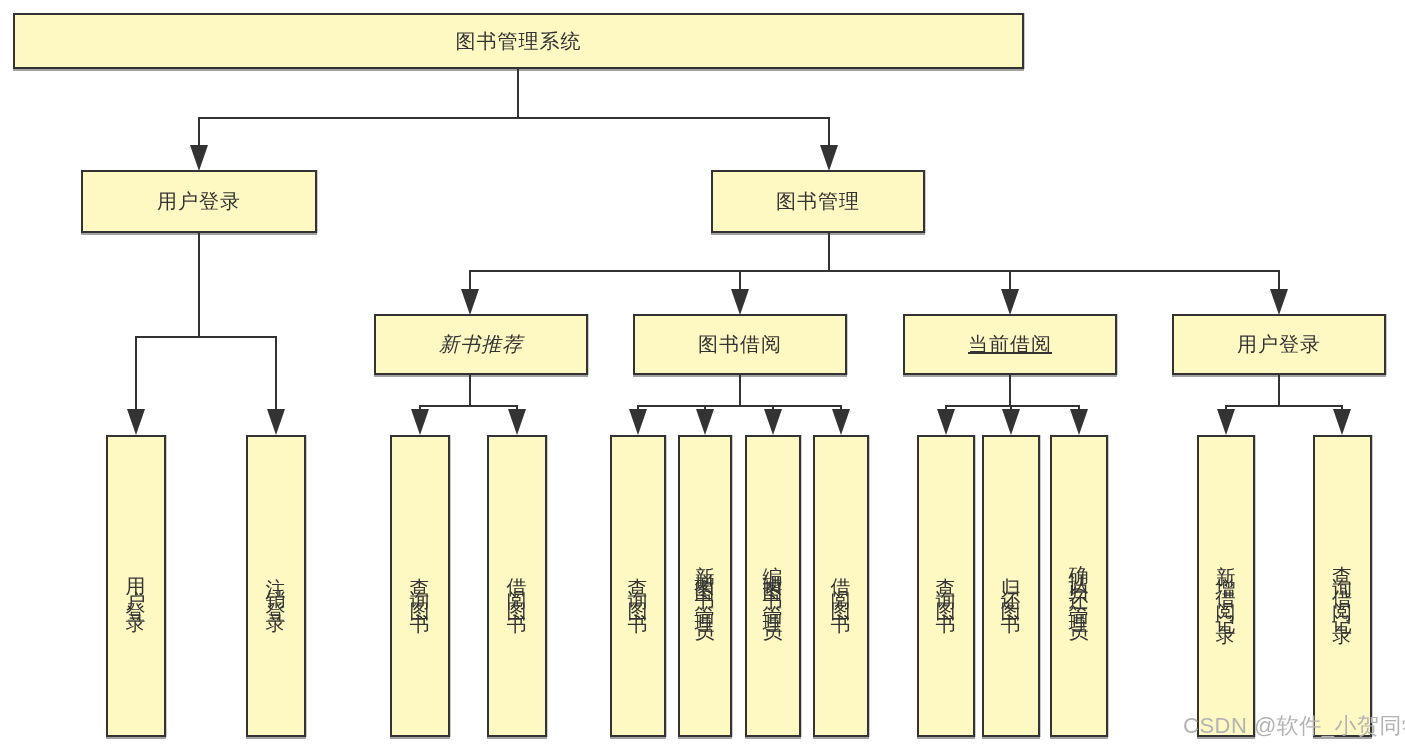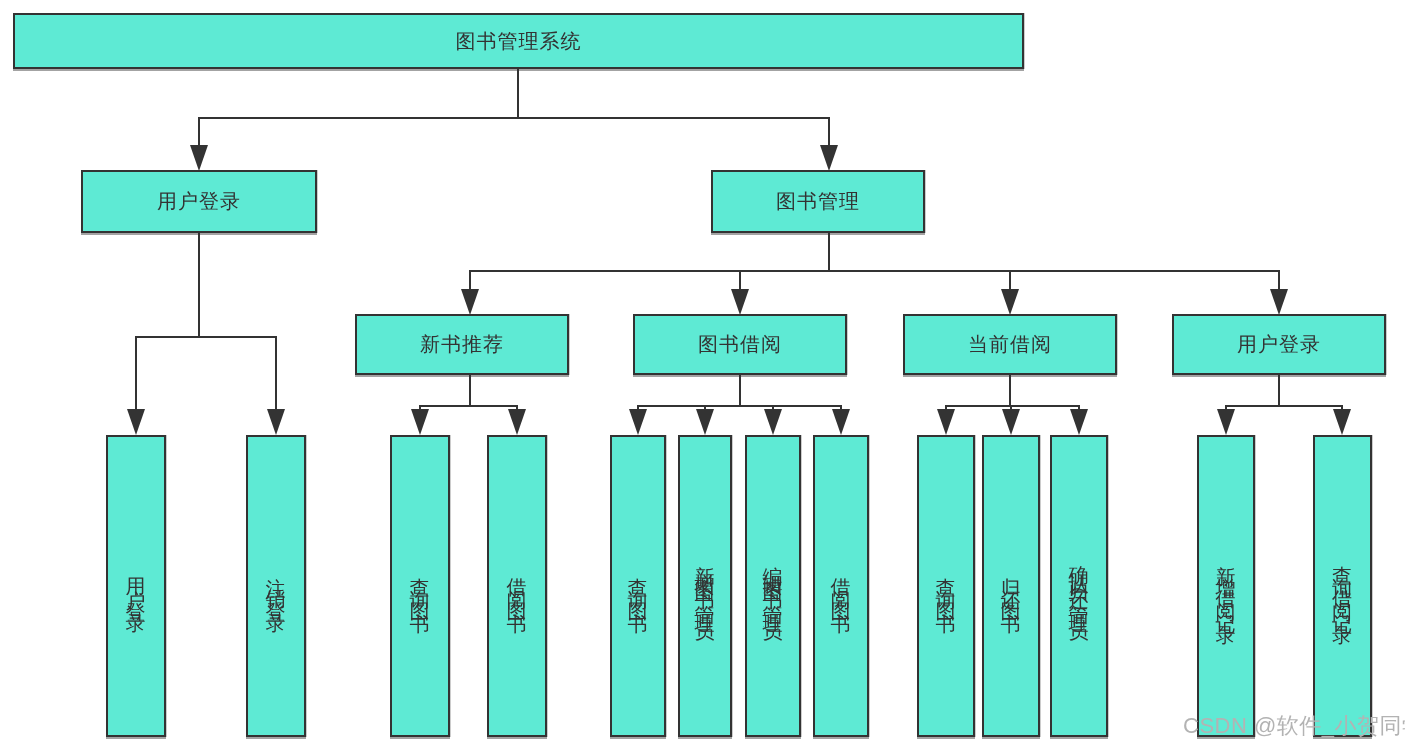--- a/index.html
+++ b/index.html
@@ -2,21 +2,21 @@
 <html><head>
 <meta charset="utf-8">
 <style>
   html,body { margin:0; padding:0; background:#fff; }
   .canvas {
     position:relative; width:1405px; height:747px; background:#ffffff;
     font-family:"Liberation Sans","DejaVu Sans",sans-serif; color:#333;
     overflow:hidden;
   }
   .box {
-    position:absolute; background:#5eead4; border:2px solid #333333;
+    position:absolute; background:#fef9c3; border:2px solid #333333;
     box-shadow:0 2px 0 rgba(51,51,51,0.45), 1px 0 0 rgba(51,51,51,0.25);
     display:flex; align-items:center; justify-content:center;
     box-sizing:border-box;
   }
   .hlabel { font-size:20px; letter-spacing:1px; white-space:nowrap; }
   .mod { top:314px; height:61px; width:214px; }
   .leaf { top:435px; height:302px; }
   .vtext {
     writing-mode:vertical-rl; text-orientation:upright;
     font-size:20px; letter-spacing:12px; line-height:1;
@@ -75,27 +75,27 @@
   <div class="hline" style="left:470px;top:270px;width:809px;"></div>
   <div class="vline" style="left:469px;top:270px;height:21px;"></div>
   <div class="arrow" style="left:461px;top:289px;"></div>
   <div class="vline" style="left:739px;top:270px;height:21px;"></div>
   <div class="arrow" style="left:731px;top:289px;"></div>
   <div class="vline" style="left:1009px;top:270px;height:21px;"></div>
   <div class="arrow" style="left:1001px;top:289px;"></div>
   <div class="vline" style="left:1278px;top:270px;height:21px;"></div>
   <div class="arrow" style="left:1270px;top:289px;"></div>
 
-  <div class="box hlabel mod" style="left:355px;">
+  <div class="box hlabel mod" style="left:374px;font-style:italic;">
     <span>新书推荐</span>
   </div>
   <div class="box hlabel mod" style="left:633px;align-items:center;">
     <span>图书借阅</span>
   </div>
-  <div class="box hlabel mod" style="left:903px;">
+  <div class="box hlabel mod" style="left:903px;text-decoration:underline;">
     <span>当前借阅</span>
   </div>
   <div class="box hlabel mod" style="left:1172px;">
     <span>用户登录</span>
   </div>
 
   <div class="vline" style="left:469px;top:375px;height:31px;"></div>
   <div class="hline" style="left:420px;top:405px;width:97px;"></div>
   <div class="vline" style="left:419px;top:405px;height:6px;"></div>
   <div class="arrow" style="left:411px;top:409px;"></div>

